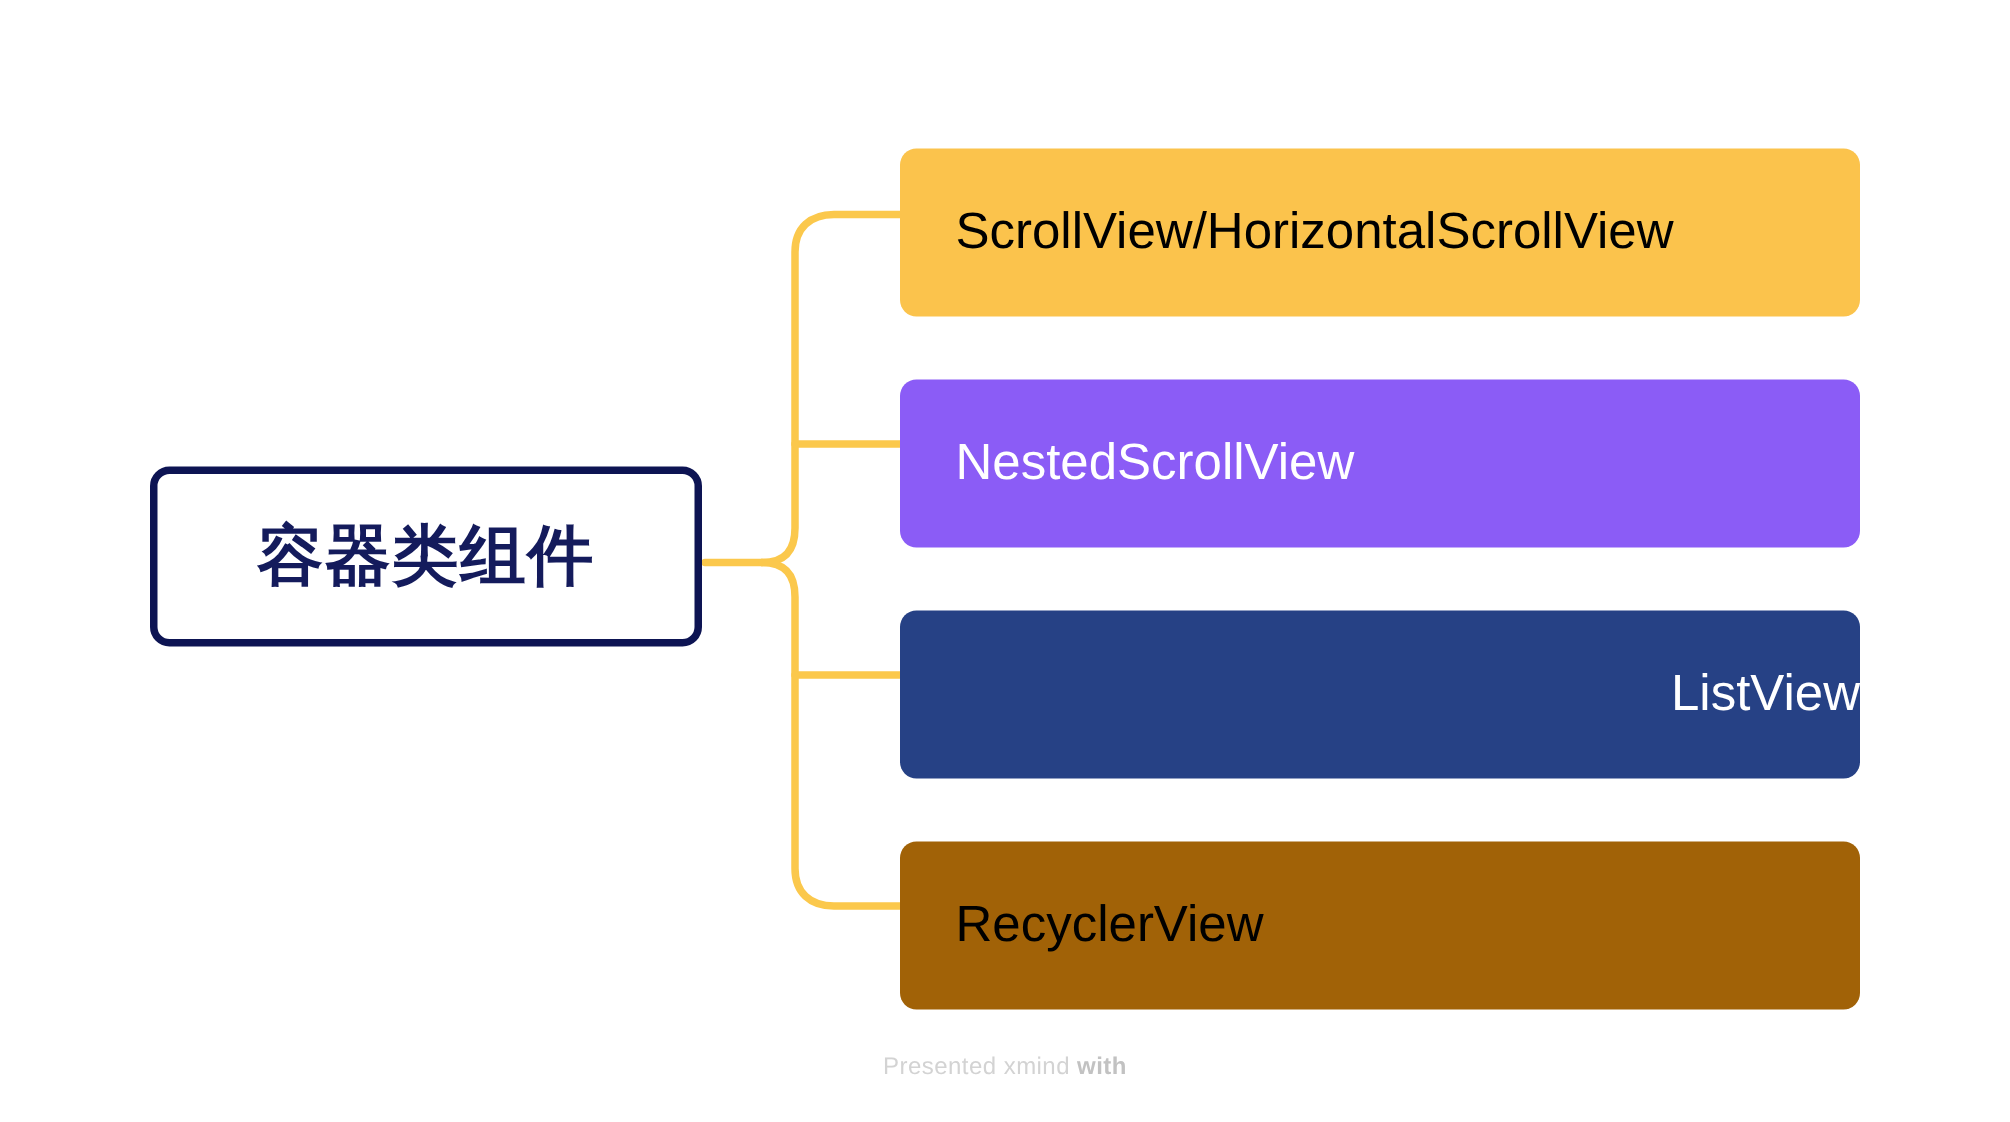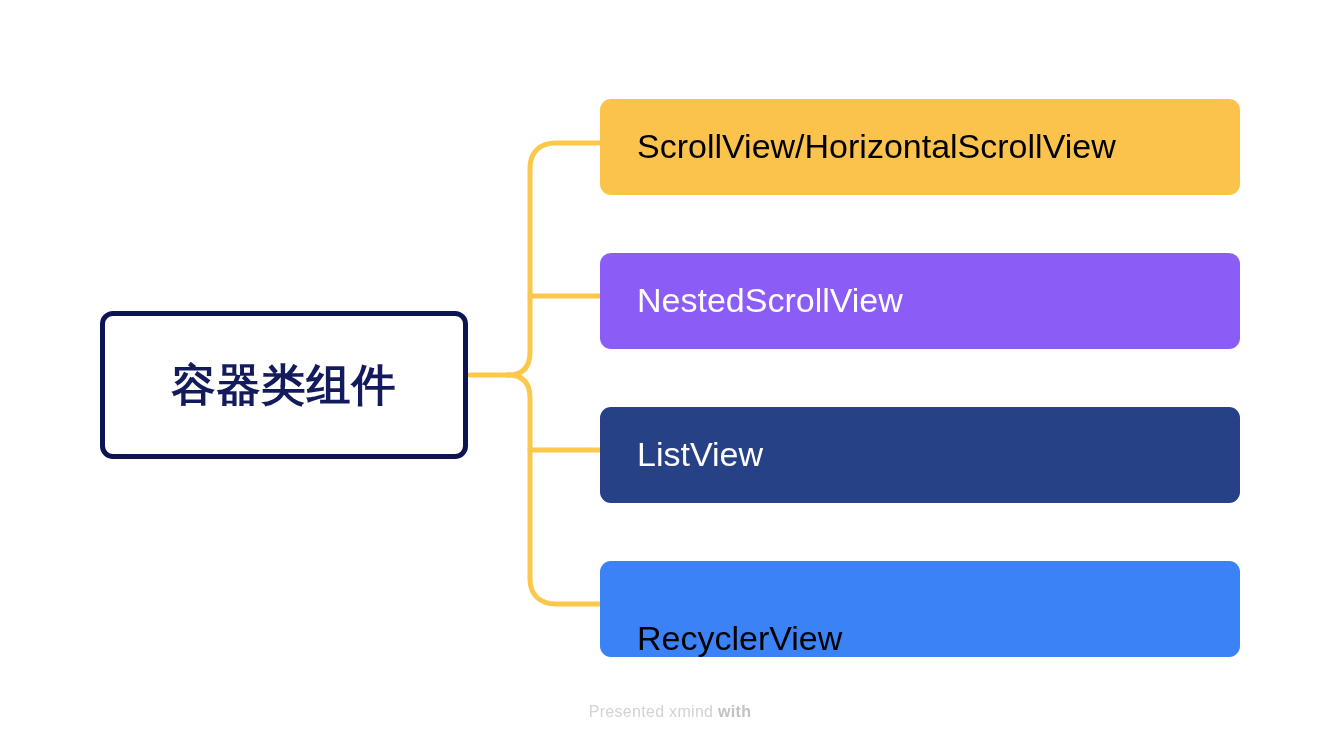--- a/index.html
+++ b/index.html
@@ -29,21 +29,21 @@
     height: 748px;
     pointer-events: none;
   }
 
   
   .root-node {
     position: absolute;
     left: 100px;
     top: 311px;
     width: 368px;
-    height: 148px;
+    height: 120px;
     box-sizing: border-box;
     border: 5px solid #0d1453;
     border-radius: 13px;
     background: #ffffff;
     display: flex;
     align-items: center;
     justify-content: center;
   }
   .root-label {
     font-size: 44px;
@@ -51,37 +51,37 @@
     color: #141b5c;
     letter-spacing: 1px;
     line-height: 1;
   }
 
   
   .branch-node {
     position: absolute;
     left: 600px;
     width: 640px;
-    height: 96px;
+    height: 112px;
     border-radius: 11px;
     display: flex;
     align-items: center;
     box-sizing: border-box;
     padding-left: 37px;
   }
   .branch-label {
     font-size: 34px;
     font-weight: normal;
     line-height: 1.1;
     white-space: nowrap;
   }
 
   .node-0 { top: 99px; }
   .node-1 { top: 253px; }
-  .node-2 { top: 407px; }
+  .node-2 { top: 407px; justify-content: flex-end; }
   .node-3 { top: 561px; }
 
   
   .footer {
     position: absolute;
     left: 0;
     top: 703px;
     width: 1340px;
     text-align: center;
     font-size: 16px;
@@ -117,21 +117,21 @@
   </div>
 
   <div class="branch-node node-1" style="background:#8b5cf6;">
     <span class="branch-label" style="color:#ffffff;">NestedScrollView</span>
   </div>
 
   <div class="branch-node node-2" style="background:#264185;">
     <span class="branch-label" style="color:#ffffff;">ListView</span>
   </div>
 
-  <div class="branch-node node-3" style="background:#3b82f6;align-items:flex-end;">
+  <div class="branch-node node-3" style="background:#a16207;">
     <span class="branch-label" style="color:#000000;">RecyclerView</span>
   </div>
 
   <div class="footer">
     <span>Presented xmind </span><span class="brand">with</span>
   </div>
 
 </div>
 
 </body></html>

